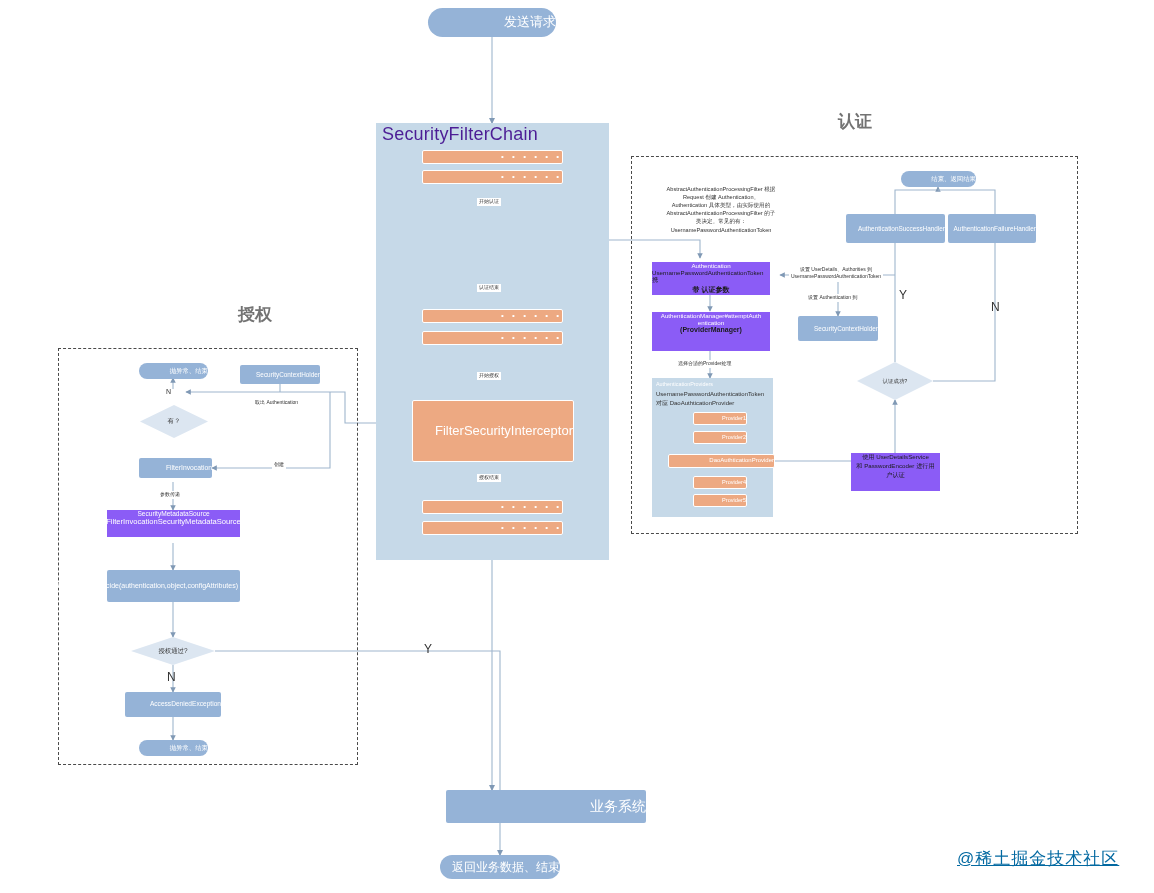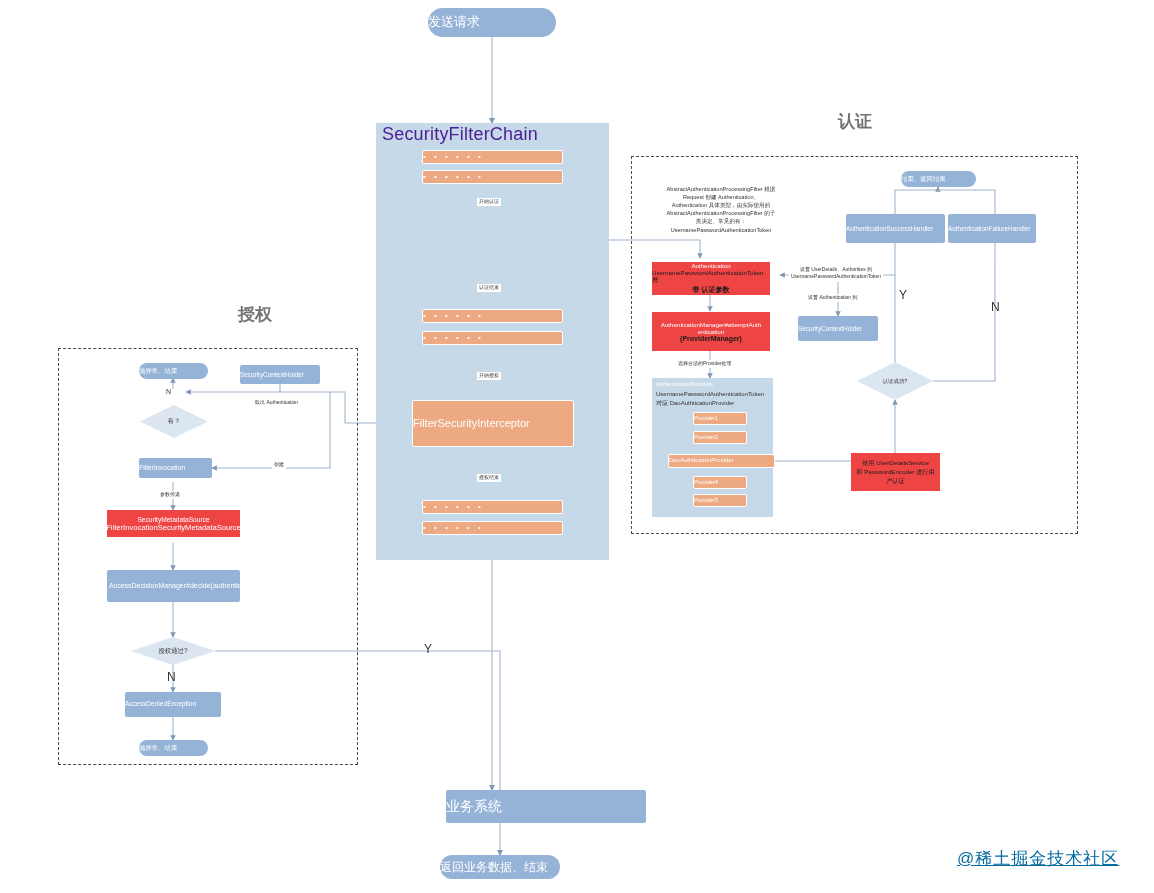--- a/index.html
+++ b/index.html
@@ -3,21 +3,21 @@
 <meta charset="utf-8">
 <style>
   html,body{margin:0;padding:0;background:#ffffff;}
   body{width:1154px;height:893px;position:relative;overflow:hidden;
        font-family:"Liberation Sans","DejaVu Sans",sans-serif;}
   #canvas{position:absolute;left:0;top:0;width:1154px;height:893px;}
   svg.lines{position:absolute;left:0;top:0;width:1154px;height:893px;pointer-events:none;}
 
   
   .node{position:absolute;box-sizing:border-box;display:flex;align-items:center;
-        justify-content:flex-start;text-align:center;line-height:1.25;}
+        justify-content:flex-end;text-align:center;line-height:1.25;}
   .blue{background:#95B3D7;color:#ffffff;}
   .orange{background:#EDA982;color:#ffffff;border:1px solid #ffffff;}
   .pill{border-radius:999px;}
   .rect{border-radius:2px;}
 
   .chainbox{position:absolute;background:#C6D9E8;box-sizing:border-box;}
   .chain-title{position:absolute;color:#4c1d95;font-size:18px;letter-spacing:.2px;}
 
   .group-title{position:absolute;color:#737373;font-size:17px;font-weight:600;}
   .dashed{position:absolute;border:1.4px dashed #4a4a4a;box-sizing:border-box;}
@@ -32,22 +32,22 @@
            text-align:center;color:#333;}
   .diamond .dshape{position:absolute;left:0;top:0;width:100%;height:100%;
            background:#DCE6F1;clip-path:polygon(50% 0,100% 50%,50% 100%,0 50%);}
   .diamond .dlabel{position:relative;z-index:2;}
 
   .provider-panel{position:absolute;background:#C6D9E8;box-sizing:border-box;}
   .provider-panel .pp-title{position:absolute;left:4px;top:3px;color:#ffffff;font-size:5.4px;}
   .provider-panel .pp-sub{position:absolute;left:4px;top:12px;color:#333;font-size:6px;
         line-height:1.5;width:110px;text-align:left;}
 
-  .authbox{position:absolute;background:#ef4444;color:#fff;box-sizing:border-box;
-           display:flex;flex-direction:column;align-items:center;justify-content:center;}
+  .authbox{position:absolute;background:#8b5cf6;color:#fff;box-sizing:border-box;
+           display:flex;flex-direction:column;align-items:center;}
   .authbox .t1{font-size:6.2px;color:#ffffff;}
   .authbox .t2{font-size:6.2px;color:#1b1b1b;}
   .authbox .t3{font-size:7px;color:#1b1b1b;font-weight:600;}
 
   .watermark{position:absolute;color:#0369a1;font-size:17px;letter-spacing:1px;text-decoration:underline;}
   .dots{letter-spacing:3px;font-size:8px;color:#ffffff;}
 </style>
 </head>
 <body>
 
@@ -143,21 +143,21 @@
   <div class="edge-label" style="left:477px;top:284px;">认证结束</div>
 
   <div class="node orange rect" style="left:422px;top:309px;width:141px;height:14px;">
     <span class="dots">• • • • • •</span>
   </div>
   <div class="node orange rect" style="left:422px;top:331px;width:141px;height:14px;">
     <span class="dots">• • • • • •</span>
   </div>
   <div class="edge-label" style="left:477px;top:372px;">开始授权</div>
 
-  <div class="node orange rect" style="left:412px;top:400px;width:162px;height:47px;font-size:11px;">
+  <div class="node orange rect" style="left:412px;top:400px;width:162px;height:62px;font-size:13px;">
     <span>FilterSecurityInterceptor</span>
   </div>
   <div class="edge-label" style="left:477px;top:474px;">授权结束</div>
 
   <div class="node orange rect" style="left:422px;top:500px;width:141px;height:14px;">
     <span class="dots">• • • • • •</span>
   </div>
   <div class="node orange rect" style="left:422px;top:521px;width:141px;height:14px;">
     <span class="dots">• • • • • •</span>
   </div>

